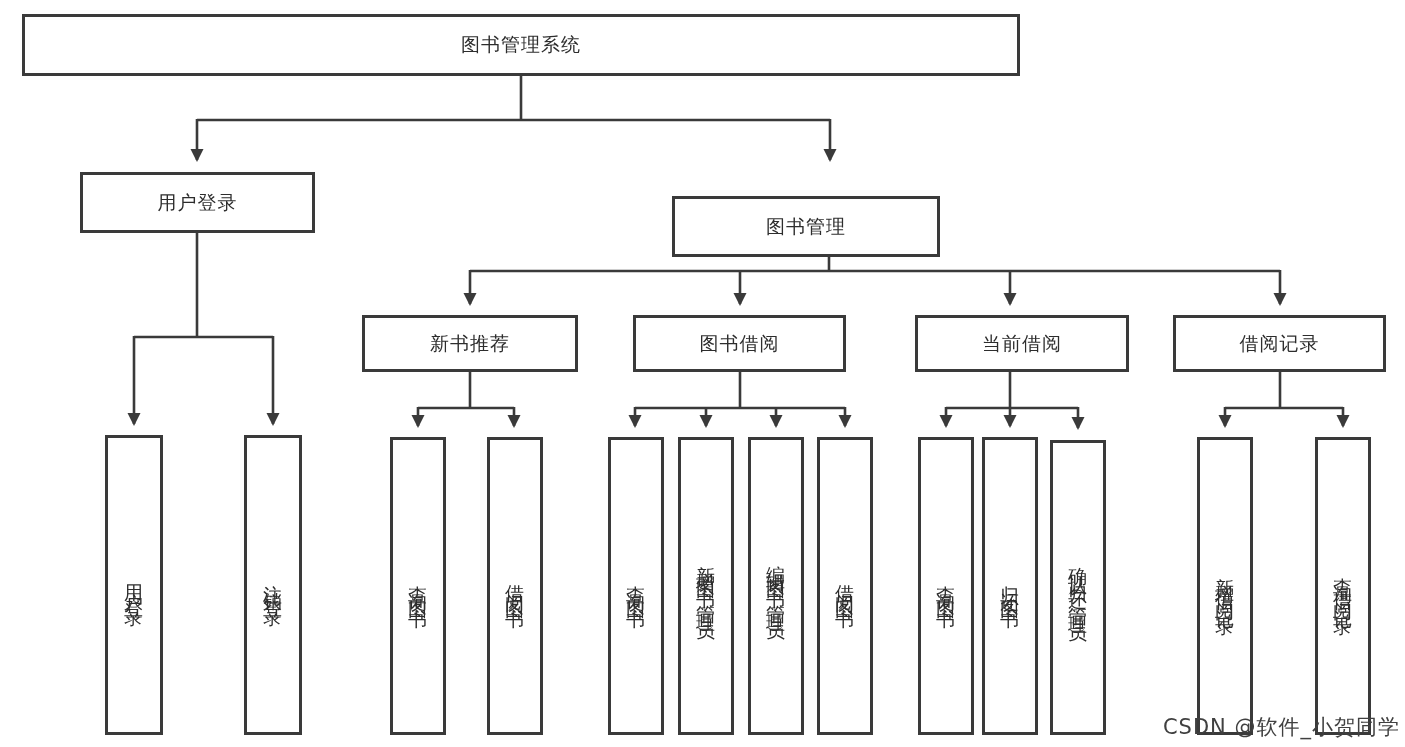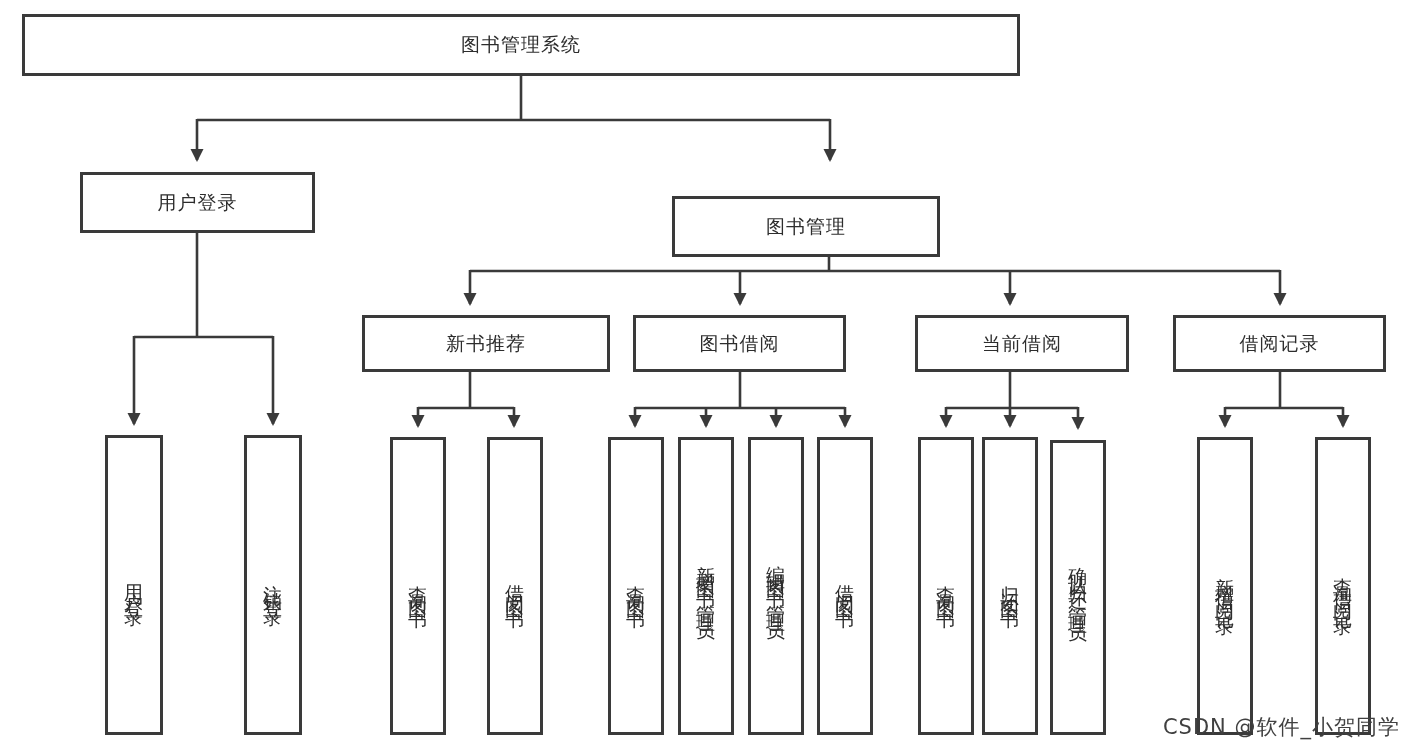--- a/index.html
+++ b/index.html
@@ -114,21 +114,21 @@
     <line x1="1225" y1="407" x2="1225" y2="426" marker-end="url(#arrow)"></line>
     <line x1="1343" y1="407" x2="1343" y2="426" marker-end="url(#arrow)"></line>
   </svg>
 
   <div class="node hbox" style="left:22px; top:14px; width:998px; height:62px;">图书管理系统</div>
 
   <div class="node hbox" style="left:80px; top:172px; width:235px; height:61px;">用户登录</div>
 
   <div class="node hbox" style="left:672px; top:172px; width:268px; height:61px;margin-top:24px;">图书管理</div>
 
-  <div class="node hbox" style="left:362px; top:315px; width:248px; height:57px;">新书推荐</div>
+  <div class="node hbox" style="left:362px; top:315px; width:216px; height:57px;">新书推荐</div>
 
   <div class="node hbox" style="left:633px; top:315px; width:213px; height:57px;">图书借阅</div>
 
   <div class="node hbox" style="left:903px; top:315px; width:214px; height:57px;margin-left:12px;">当前借阅</div>
 
   <div class="node hbox" style="left:1173px; top:315px; width:213px; height:57px;">借阅记录</div>
 
   <div class="node vbox" style="left:105px; top:435px; width:58px; height:300px;">
     <span class="vtext">用户登录</span>
   </div>

